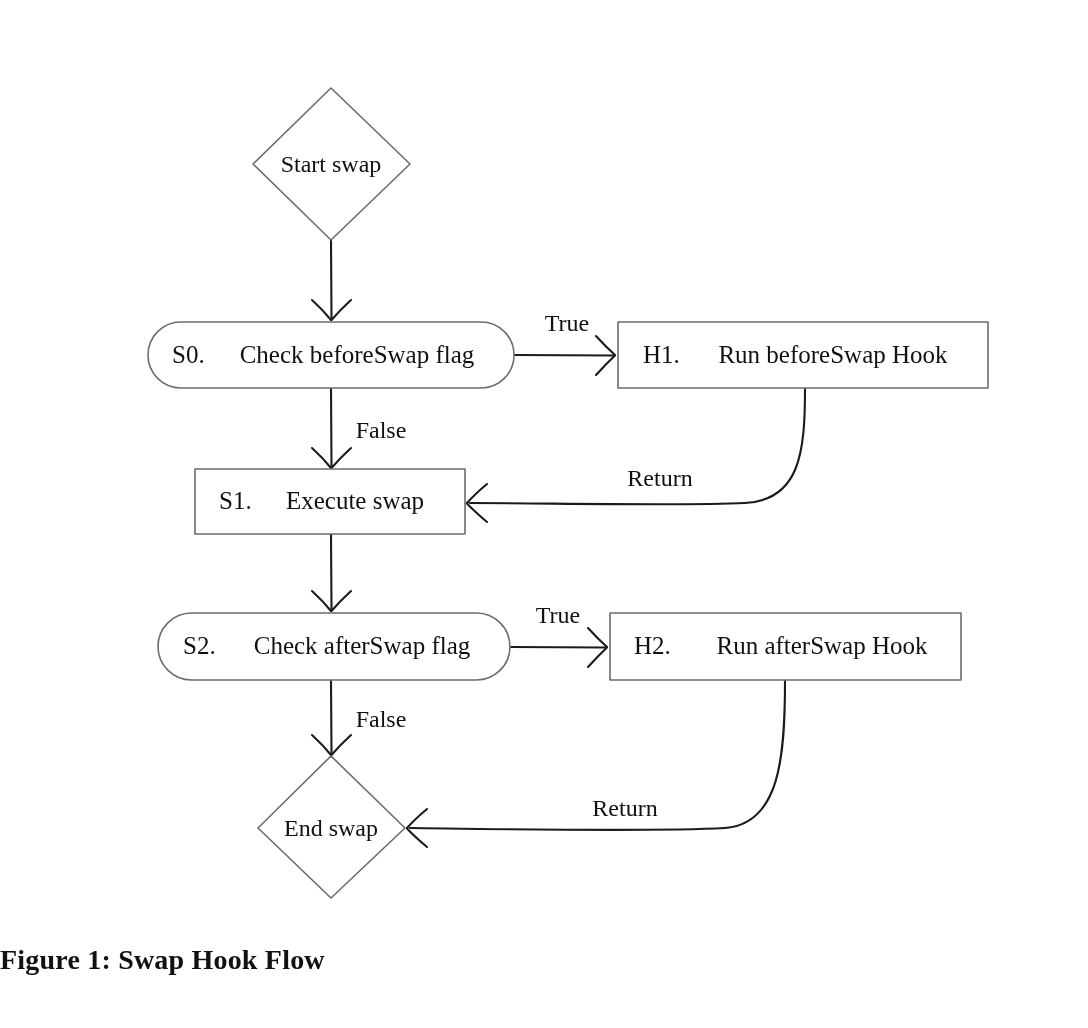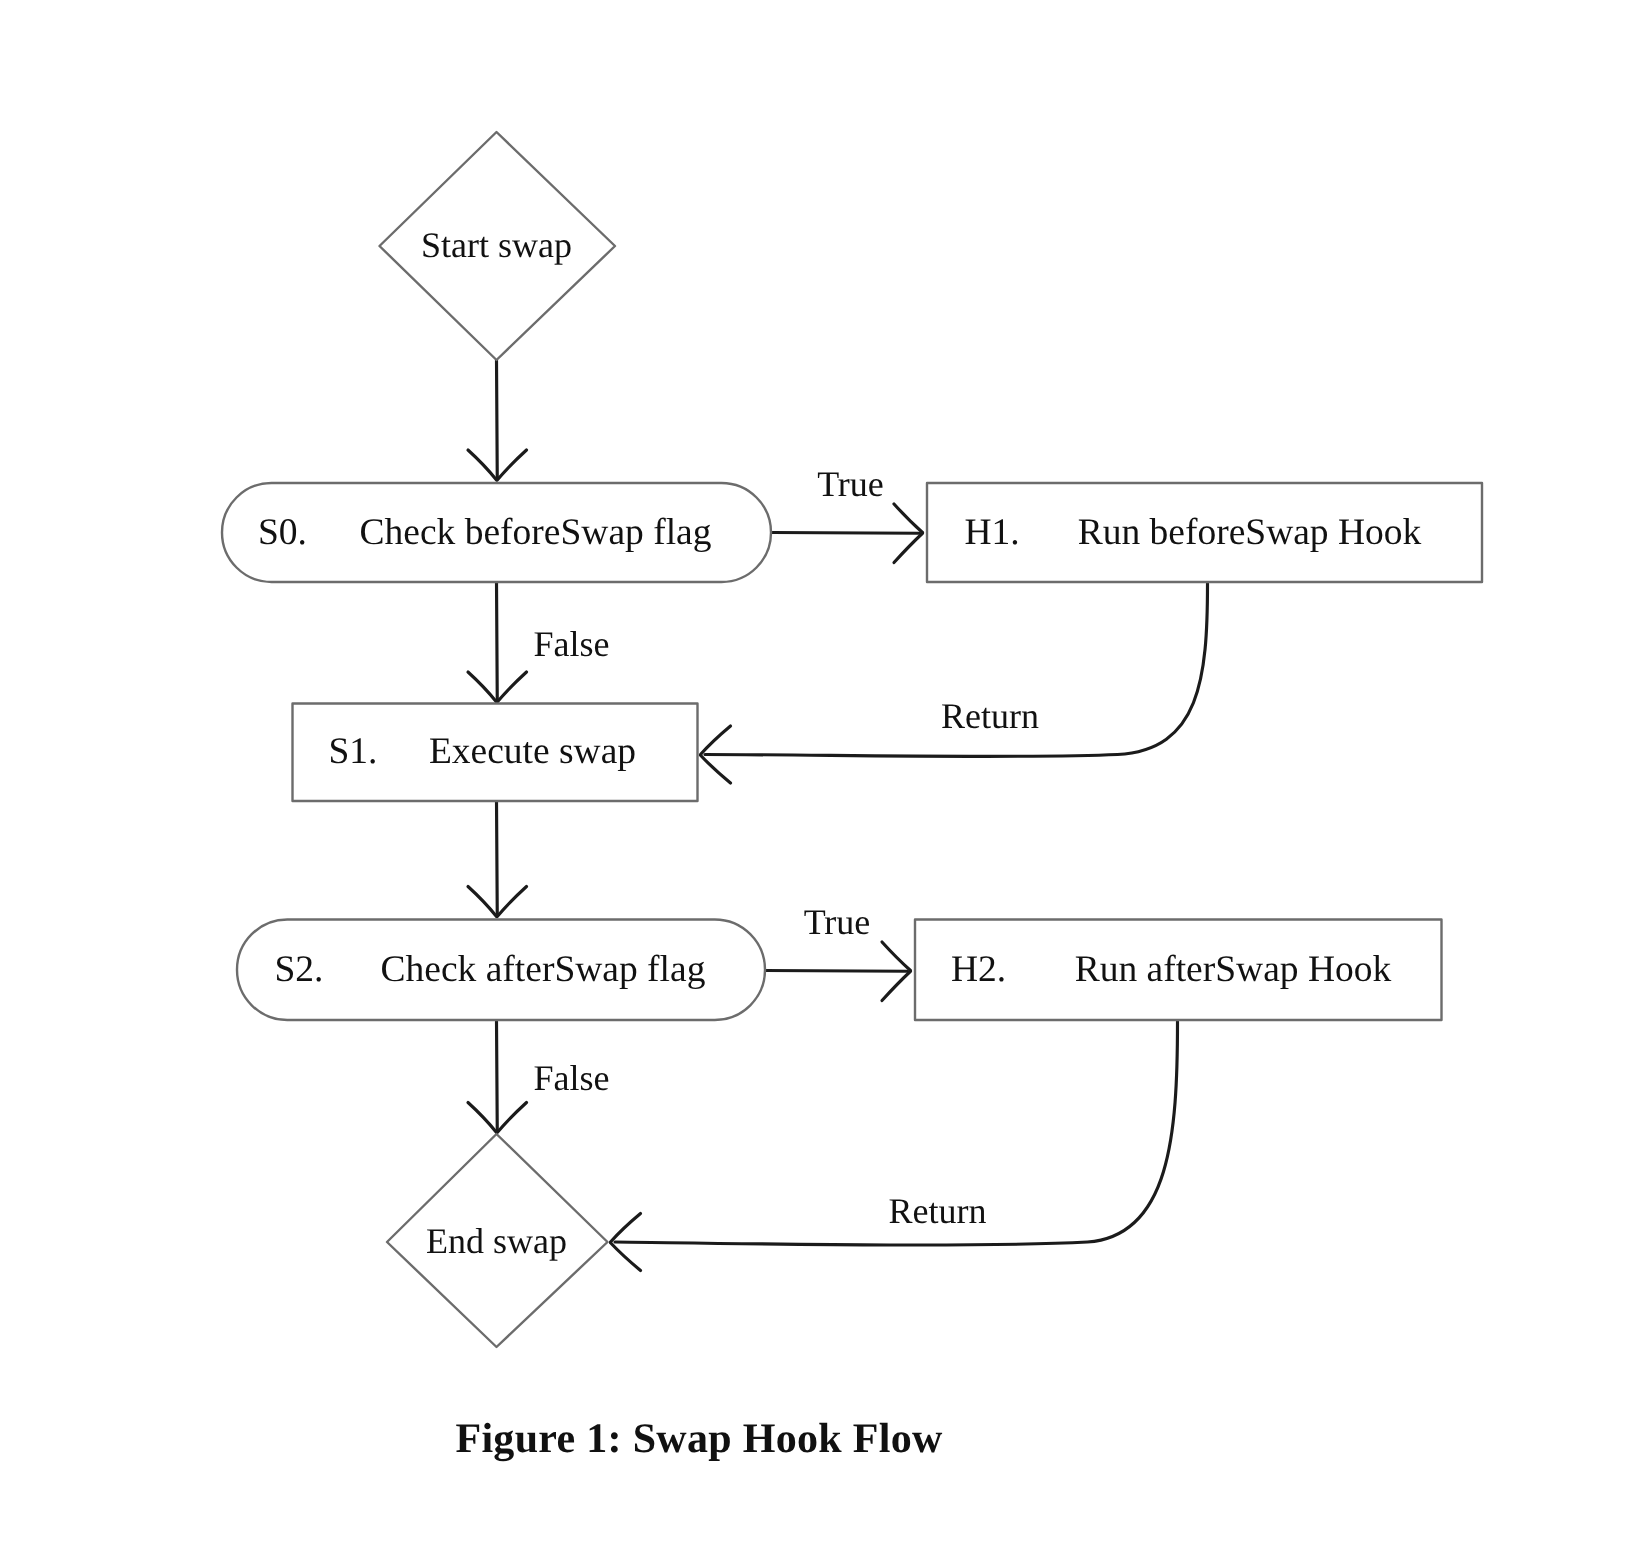--- a/index.html
+++ b/index.html
@@ -74,21 +74,20 @@
     font-family: "Liberation Serif", "DejaVu Serif", serif;
     font-size: 24px;
     text-anchor: middle;
     dominant-baseline: middle;
   }
   #figure-caption {
     position: absolute;
     left: 0;
     top: 944px;
     width: 932px;
-    text-align: center;
     font-family: "Liberation Serif", "DejaVu Serif", serif;
     font-size: 28px;
     font-weight: bold;
     color: #111111;
     letter-spacing: 0.2px;
   }
 </style>
 </head>
 <body>
 

